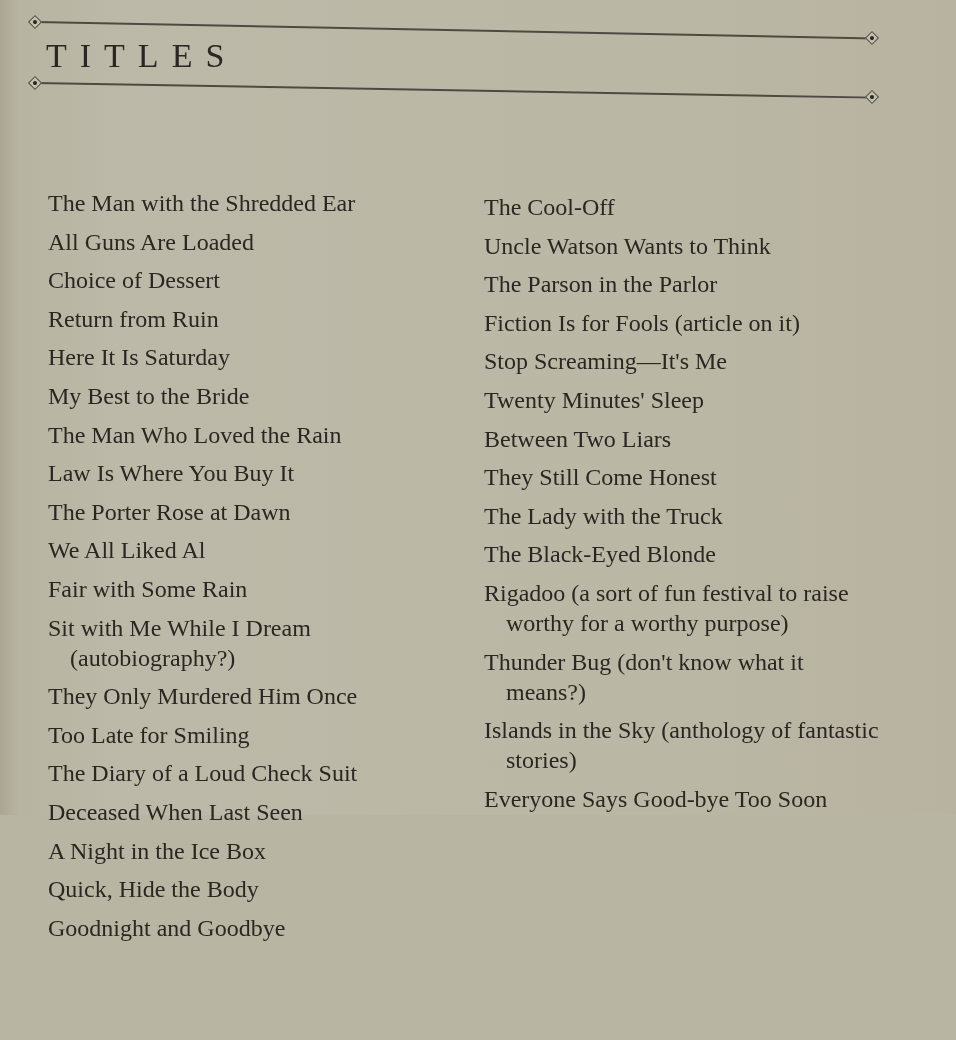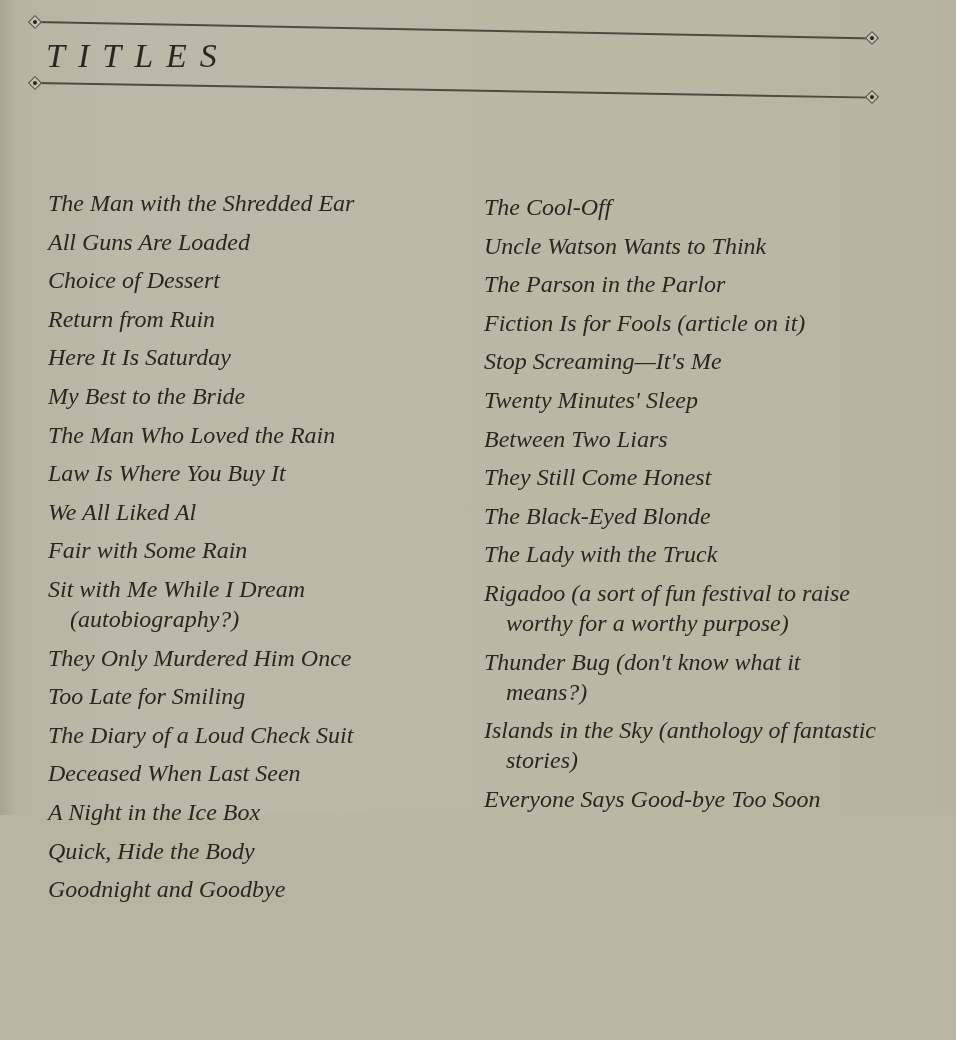--- a/index.html
+++ b/index.html
@@ -13,21 +13,20 @@
       position: relative;
       overflow: hidden;
       font-family: "Liberation Serif", "DejaVu Serif", serif;
       color: #2a2722;
     }
     .page {
       position: absolute;
       left: 0; top: 0;
       width: 956px; height: 815px;
       background: linear-gradient(90deg, #a9a592 0px, #b8b4a2 18px, #bdb9a8 120px, #bbb7a5 700px, #b8b3a1 956px);
-      font-style: italic;
     }
     .rule {
       position: absolute;
       height: 2px;
       background: #4e4a42;
       transform-origin: left center;
     }
     .rule-top { left: 36px; top: 21px; width: 838px; transform: rotate(1.12deg); }
     .rule-bottom { left: 36px; top: 82px; width: 838px; transform: rotate(1.0deg); }
     .diamond {
@@ -97,20 +96,21 @@
 
   <ul class="col col-left">
     <li>The Man with the Shredded Ear</li>
     <li>All Guns Are Loaded</li>
     <li>Choice of Dessert</li>
     <li>Return from Ruin</li>
     <li>Here It Is Saturday</li>
     <li>My Best to the Bride</li>
     <li>The Man Who Loved the Rain</li>
     <li>Law Is Where You Buy It</li>
+    <li>The Porter Rose at Dawn</li>
     <li>We All Liked Al</li>
     <li>Fair with Some Rain</li>
     <li style="width:330px">Sit with Me While I Dream (autobiography?)</li>
     <li>They Only Murdered Him Once</li>
     <li>Too Late for Smiling</li>
     <li>The Diary of a Loud Check Suit</li>
     <li>Deceased When Last Seen</li>
     <li>A Night in the Ice Box</li>
     <li>Quick, Hide the Body</li>
     <li>Goodnight and Goodbye</li>
@@ -118,20 +118,20 @@
 
   <ul class="col col-right">
     <li>The Cool-Off</li>
     <li>Uncle Watson Wants to Think</li>
     <li>The Parson in the Parlor</li>
     <li>Fiction Is for Fools (article on it)</li>
     <li>Stop Screaming—It's Me</li>
     <li>Twenty Minutes' Sleep</li>
     <li>Between Two Liars</li>
     <li>They Still Come Honest</li>
+    <li>The Lady with the Truck</li>
     <li>The Black-Eyed Blonde</li>
-    <li>The Lady with the Truck</li>
     <li style="width:370px">Rigadoo (a sort of fun festival to raise worthy for a worthy purpose)</li>
     <li style="width:380px">Thunder Bug (don't know what it means?)</li>
     <li style="width:380px">Islands in the Sky (anthology of fantastic stories)</li>
     <li style="width:360px">Everyone Says Good-bye Too Soon</li>
   </ul>
 </div>
 
 </body></html>

